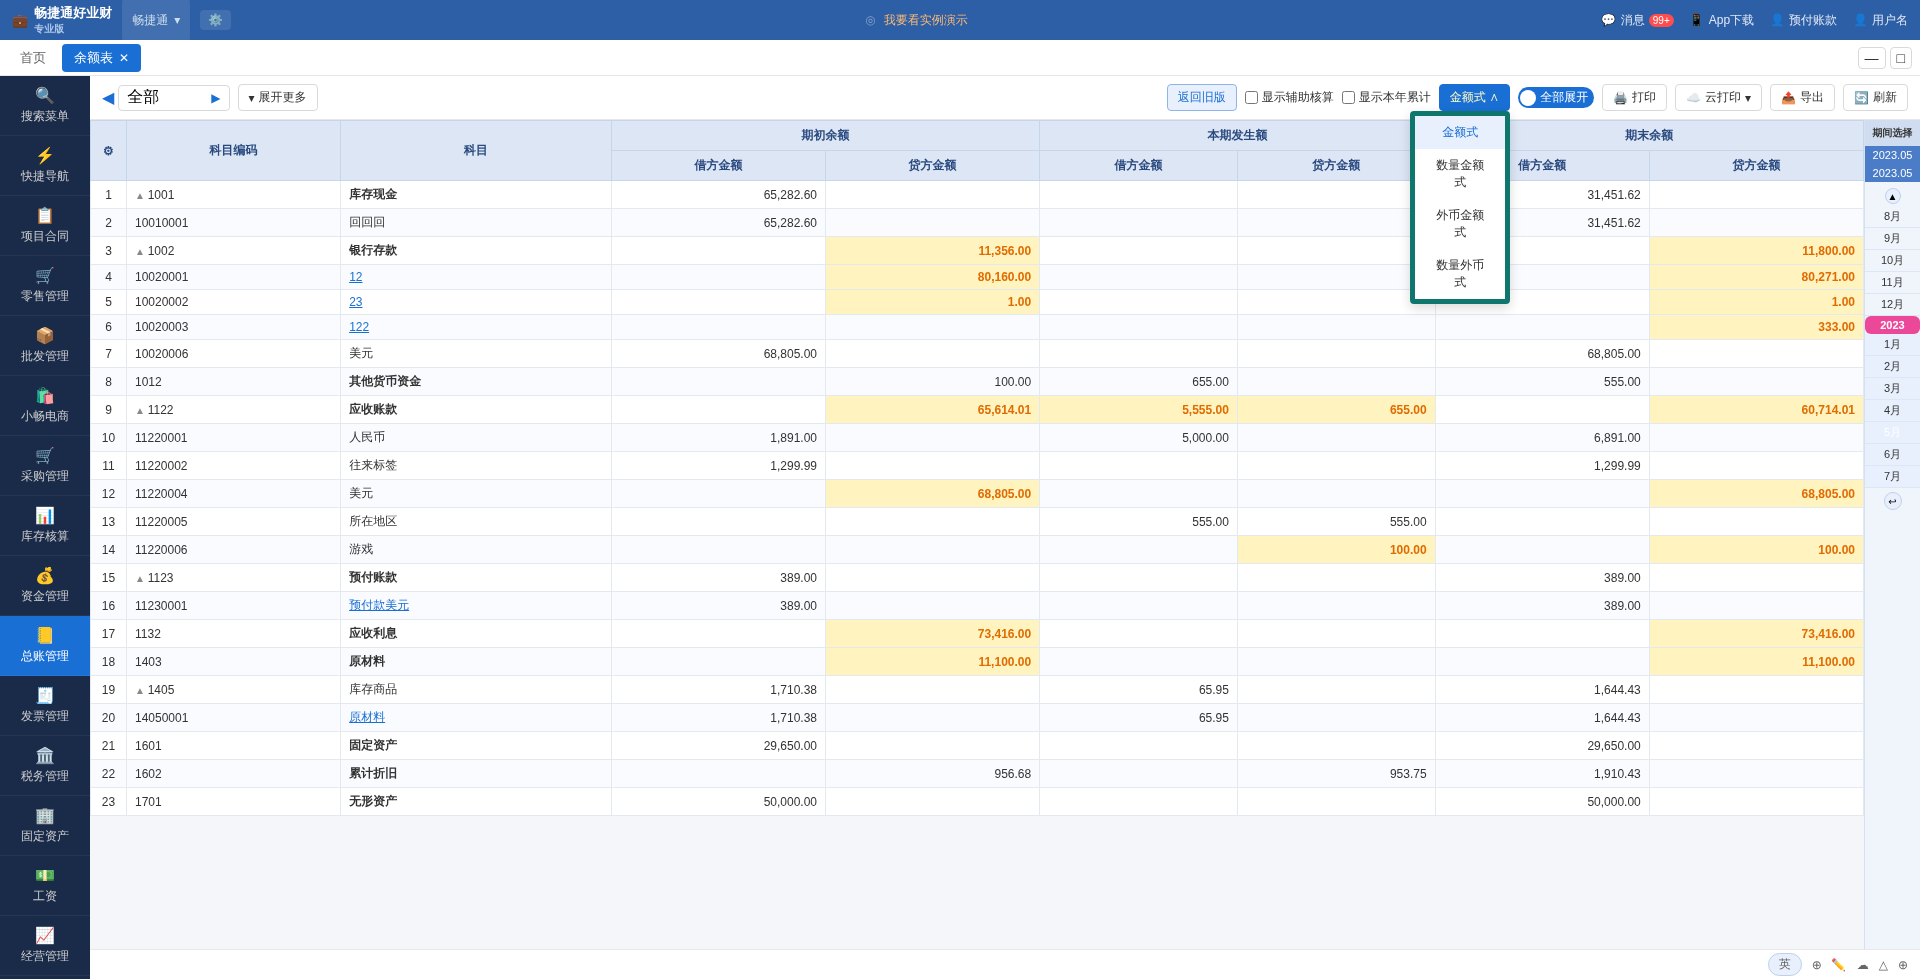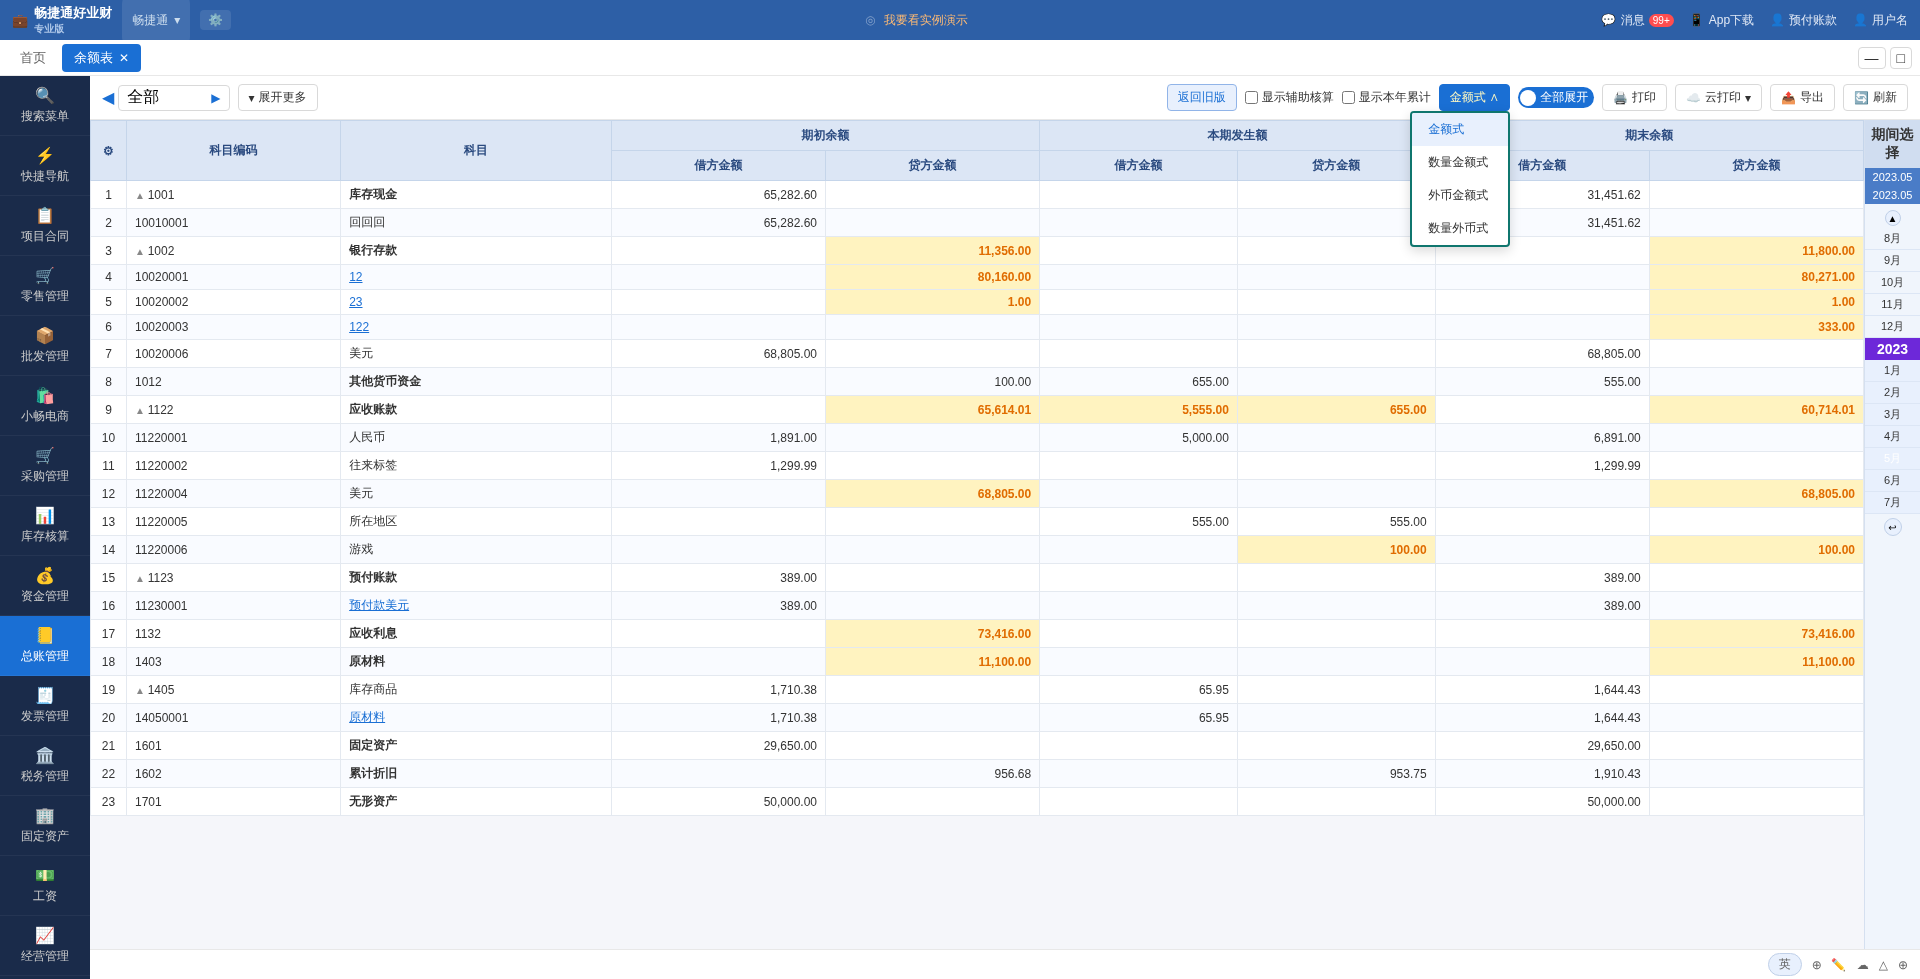--- a/index.html
+++ b/index.html
@@ -112,26 +112,27 @@
     .checkbox-label { display: flex; align-items: center; gap: 4px; font-size: 12px; cursor: pointer; }
     .checkbox-label input { cursor: pointer; }
 
     
     .dropdown-container { position: relative; display: inline-block; }
     .dropdown-menu {
       position: absolute;
       top: 100%;
       right: 0;
       background: white;
-      border: 2px solid #0f766e;
+      border: 5px solid #0f766e;
       border-radius: 4px;
       box-shadow: 0 4px 12px rgba(0,0,0,0.15);
       z-index: 100;
       min-width: 100px;
       overflow: hidden;
+      text-align: center;
     }
     .dropdown-item {
       padding: 8px 16px;
       cursor: pointer;
       font-size: 12px;
       color: #333;
     }
     .dropdown-item.active { color: #1a6fd4; background: #e8f0fd; }
 
     
@@ -165,21 +166,21 @@
     .right-panel {
       width: 56px;
       background: #f0f5fc;
       border-left: 1px solid #d5e0f0;
       display: flex;
       flex-direction: column;
       font-size: 11px;
       color: #333;
       flex-shrink: 0;
     }
-    .right-panel-header { background: #d0ddf0; padding: 6px 4px; text-align: center; font-weight: bold; font-size: 14px; }
+    .right-panel-header { background: #d0ddf0; padding: 6px 4px; text-align: center; font-weight: bold; font-size: 10px; }
     .right-panel-month { padding: 3px 4px; text-align: center; cursor: pointer; font-size: 11px; border-bottom: 1px solid #dce6f5; }
     .right-panel-month.active { background: #1a6fd4; color: white; }
     .right-panel-month.current-year { background: #e8f0fd; }
 
     
     .bottom-bar {
       height: 30px;
       background: #fff;
       border-top: 1px solid #e8e8e8;
       display: flex;
@@ -669,21 +670,21 @@
         <div style="background:#4a7cc7;color:white;padding:3px 4px;text-align:center;font-size:11px;">2023.05</div>
         <div style="background:#4a7cc7;color:white;padding:3px 4px;text-align:center;font-size:11px;margin-bottom:4px;">2023.05</div>
         <div style="display:flex;justify-content:center;gap:2px;padding:2px;">
           <button style="background:#e8f0fd;border:1px solid #c0d0e8;border-radius:50%;width:16px;height:16px;font-size:10px;cursor:pointer;display:flex;align-items:center;justify-content:center;">▲</button>
         </div>
         <div class="right-panel-month">8月</div>
         <div class="right-panel-month">9月</div>
         <div class="right-panel-month">10月</div>
         <div class="right-panel-month">11月</div>
         <div class="right-panel-month">12月</div>
-        <div style="background:#6d28d9;color:white;padding:3px 4px;text-align:center;font-size:14px;font-weight:bold;">2023</div>
+        <div style="background:#ec4899;color:white;padding:3px 4px;text-align:center;font-size:11px;font-weight:bold;border-radius:6px;">2023</div>
         <div class="right-panel-month current-year">1月</div>
         <div class="right-panel-month current-year">2月</div>
         <div class="right-panel-month current-year">3月</div>
         <div class="right-panel-month current-year">4月</div>
         <div class="right-panel-month active current-year">5月</div>
         <div class="right-panel-month current-year">6月</div>
         <div class="right-panel-month current-year">7月</div>
         <div style="display:flex;justify-content:center;padding:4px;">
           <button style="background:#e8f0fd;border:1px solid #c0d0e8;border-radius:50%;width:18px;height:18px;font-size:10px;cursor:pointer;">↩</button>
         </div>

